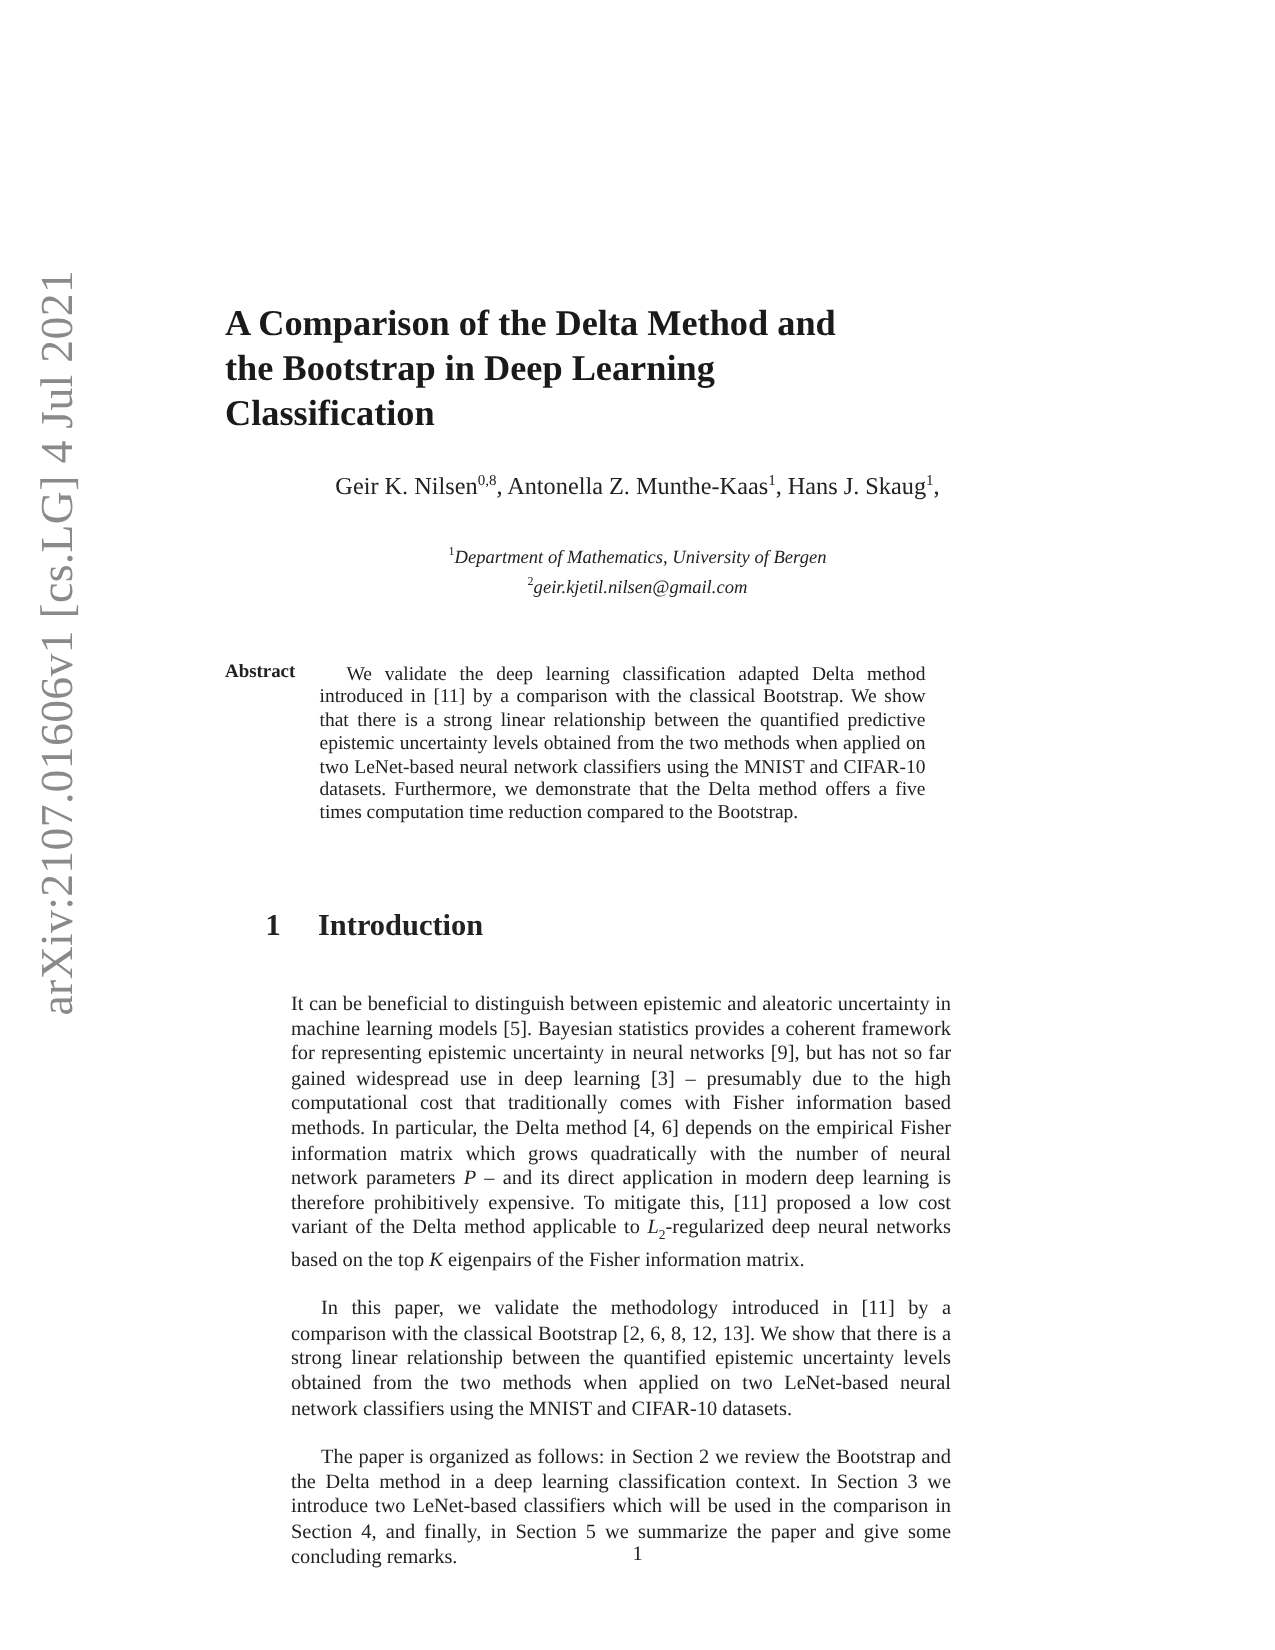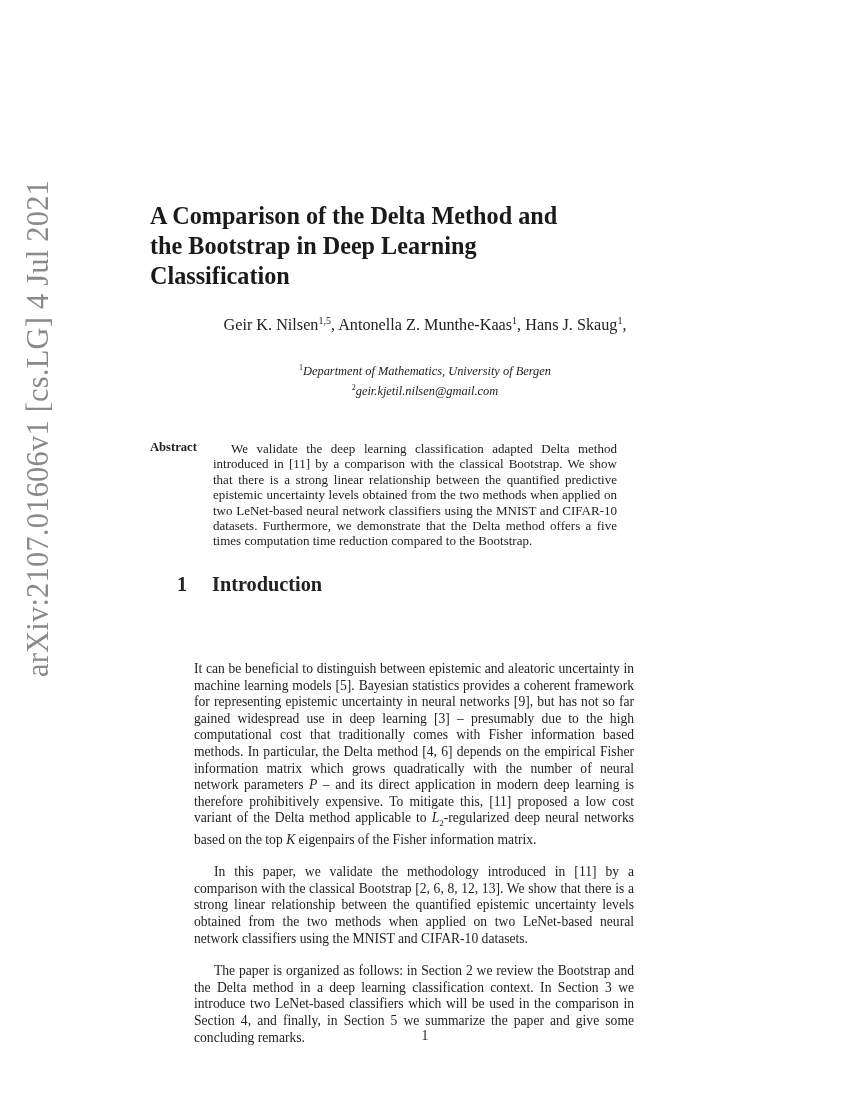--- a/index.html
+++ b/index.html
@@ -16,21 +16,21 @@
                font-family: "Liberation Serif", serif; font-size: 16.2px; line-height: 21px; }
     .authors sup { font-size: 10px; }
     .affils { position: absolute; left: 150px; width: 550px; top: 360px; text-align: center;
               font-family: "Liberation Serif", serif; font-style: italic; font-size: 12.4px; line-height: 15.5px; }
     .affils sup { font-size: 8px; font-style: normal; }
     .abstract-head { position: absolute; left: 150px; width: 550px; top: 440px; 
                      font-family: Liberation Serif, serif; font-weight: bold; font-size: 12.6px; }
     .abstract-body { position: absolute; left: 213px; width: 404px; top: 441px;
                      font-family: "Liberation Serif", serif; font-size: 13px; line-height: 15.4px;
                      text-align: justify; text-indent: 18px; }
-    .section-head { position: absolute; left: 177px; top: 573px;
+    .section-head { position: absolute; left: 177px; top: 606px;
                     font-family: "Liberation Serif", serif; font-weight: bold; font-size: 20.3px; }
     .section-head .num { display: inline-block; width: 35px; }
     .body { position: absolute; left: 178px; width: 472px; top: 645px;
             font-family: "Liberation Serif", serif; font-size: 13.6px; line-height: 16.6px;
             text-align: justify; }
     .body p { margin: 16px; }
     .body p.indent { text-indent: 20px; }
     .page-num { position: absolute; left: 400px; width: 50px; top: 1028px; text-align: center;
                 font-family: "Liberation Serif", serif; font-size: 13.6px; }
   </style>
@@ -40,21 +40,21 @@
 <div class="arxiv-stamp">arXiv:2107.01606v1  [cs.LG]  4 Jul 2021</div>
 
 <div class="title">
   <div>A Comparison of the Delta Method and</div>
   <div>the Bootstrap in Deep Learning</div>
   <div>Classification</div>
 </div>
 
 <div class="authors">
   <div>
-    <span>Geir K. Nilsen</span><sup>1,5</sup><span>, </span>
+    <span>Geir K. Nilsen</span><sup>0,8</sup><span>, </span>
     <span>Antonella Z. Munthe-Kaas</span><sup>1</sup><span>, </span>
     <span>Hans J. Skaug</span><sup>1</sup><span>,</span>
   </div>
 </div>
 
 <div class="affils">
   <div><sup>1</sup><span>Department of Mathematics, University of Bergen</span></div>
   <div><sup>2</sup><span>geir.kjetil.nilsen@gmail.com</span></div>
 </div>
 

